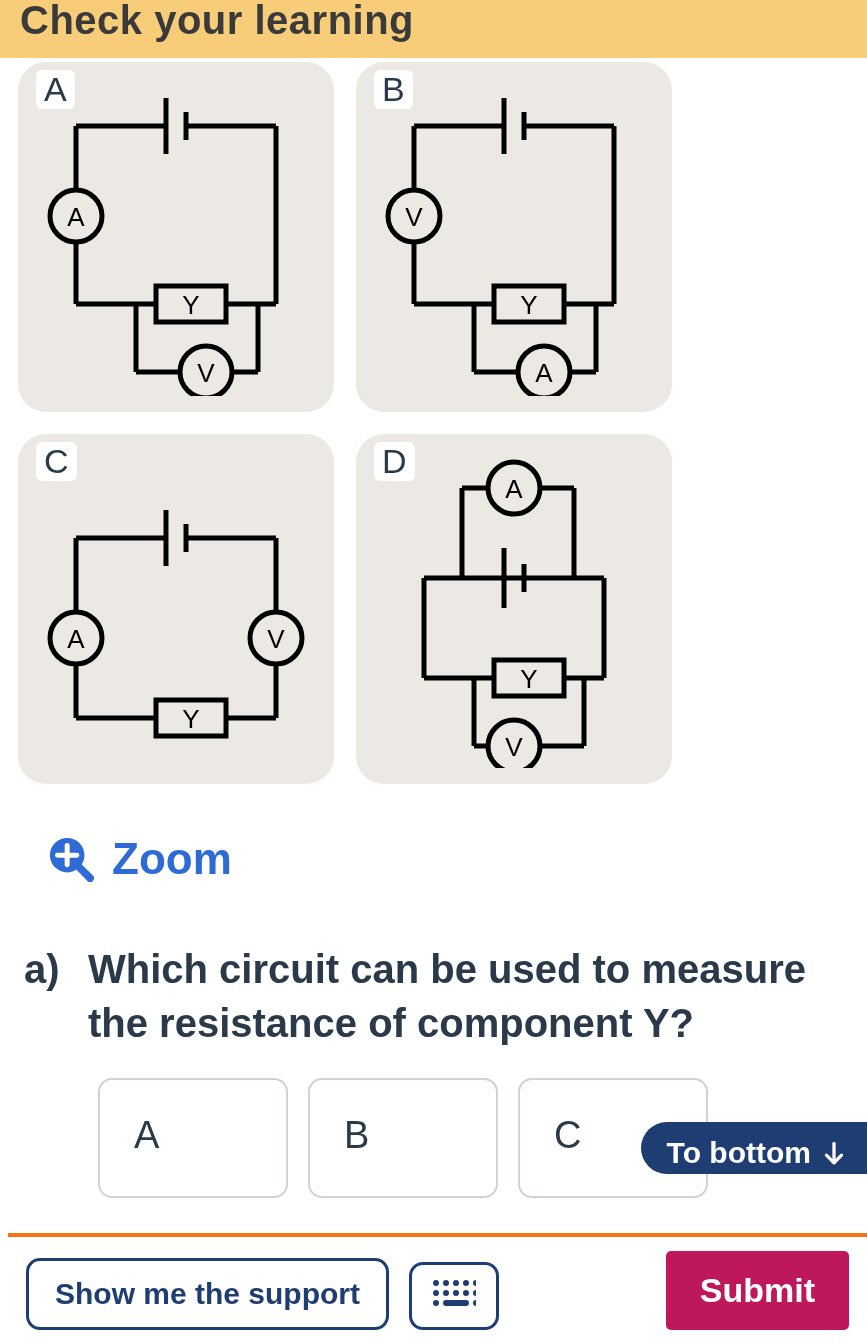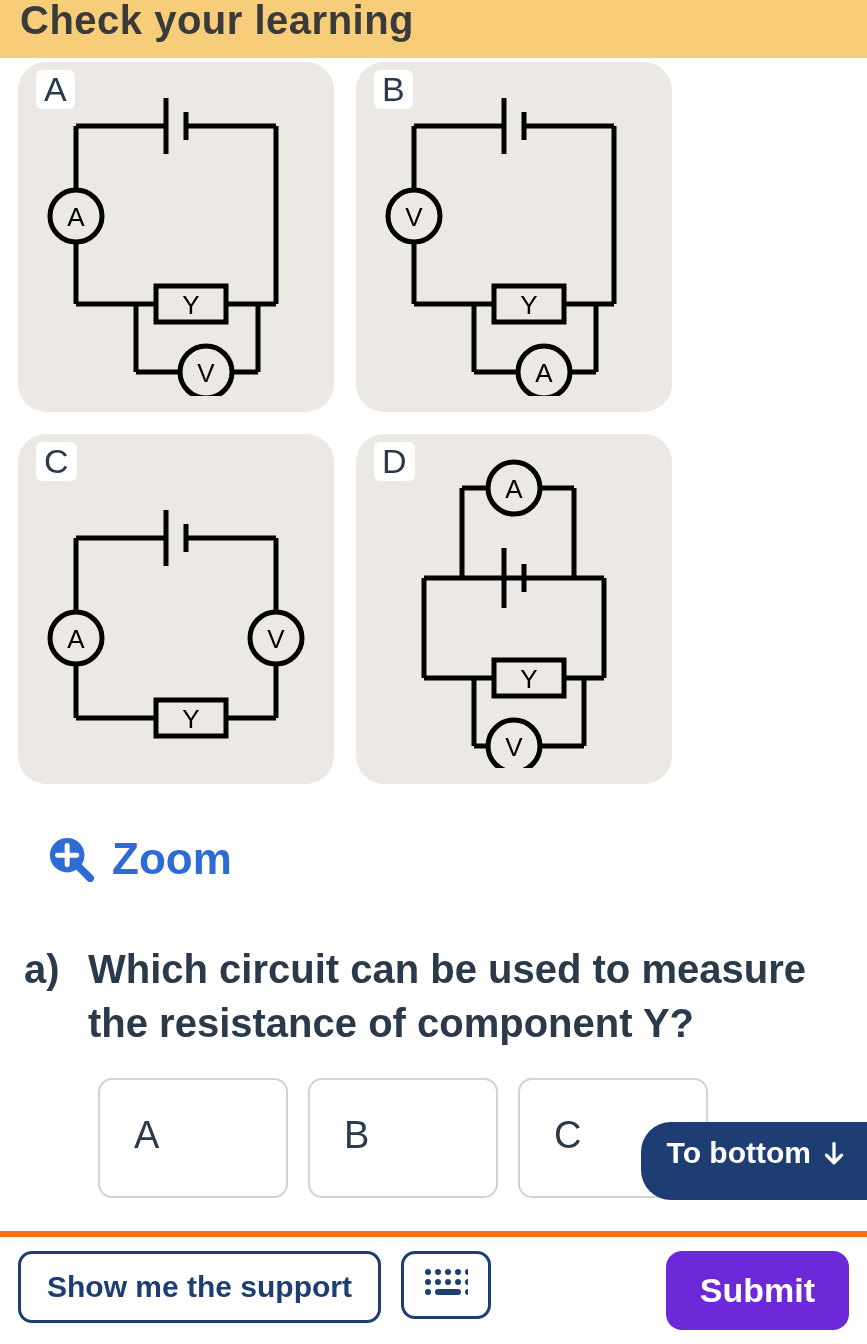--- a/index.html
+++ b/index.html
@@ -11,28 +11,28 @@
   .card { background:#ece9e4; border-radius:28px; position:relative; height:350px; padding:14px 16px 16px 16px; }
   .card-label { position:absolute; top:8px; left:18px; background:#fff; border-radius:6px; padding:0 8px; font-size:34px; font-weight:500; color:#2b3a4a; }
   .diagram { width:100%; height:100%; }
   .zoom { display:flex; align-items:center; gap:18px; color:#2e6bd6; font-size:44px; font-weight:600; padding:40px 28px 10px 48px; }
   .zoom svg { width:46px; height:46px; }
   .question { padding:48px 24px 10px 24px; font-size:40px; color:#2b3a4a; display:flex; gap:18px; line-height:1.35; }
   .q-label { font-weight:700; min-width:46px; }
   .q-text { font-weight:700; }
   .options { padding:18px 18px 30px 98px; display:flex; gap:20px; }
   .option { width:190px; height:120px; border:2px solid #cfd2d6; border-radius:14px; display:flex; align-items:flex-start; justify-content:flex-start; padding:34px 34px; font-size:38px; color:#2b3a4a; background:#fff; }
-  .to-bottom { position:absolute; right:0; top:1122px; background:#1e3d73; color:#fff; font-size:30px; font-weight:600; padding:14px 20px 30px 26px; border-top-left-radius:30px; border-bottom-left-radius:30px; display:flex; align-items:center; gap:10px; }
+  .to-bottom { position:absolute; right:0; top:1122px; background:#1e3d73; color:#fff; font-size:30px; font-weight:600; padding:14px 20px 4px 26px; border-top-left-radius:30px; border-bottom-left-radius:30px; display:flex; align-items:center; gap:10px; }
   .to-bottom svg { width:26px; height:26px; }
-  .footer { position:absolute; left:0; right:0; bottom:0; display:flex; align-items:flex-start; padding:14px 18px; gap:20px; border-top:6px solid #f97316; background:#fff; }
+  .footer { position:absolute; left:8px; right:0; bottom:0; display:flex; align-items:flex-end; padding:14px 18px; gap:20px; border-top:4px solid #f97316; background:#fff; }
   .support-btn { border:3px solid #1e3d73; color:#1e3d73; background:#fff; font-size:30px; font-weight:700; border-radius:14px; padding:16px 26px; }
   .grid-btn { border:3px solid #1e3d73; border-radius:14px; padding:14px 20px; background:#fff; display:flex; align-items:center; justify-content:center; }
   .grid-btn svg { width:44px; height:34px; }
   .spacer { flex:1; }
-  .submit-btn { background:#6d28d9; color:#fff; font-size:34px; font-weight:700; border:none; border-radius:16px; padding:20px 34px; }
+  .submit-btn { background:#be185d; color:#fff; font-size:34px; font-weight:700; border:none; border-radius:5px; padding:20px 34px; }
 </style>
 </head>
 <body>
 
 <div class="page">
 
   <div class="banner">
     <div class="banner-title">Check your learning</div>
   </div>
 

